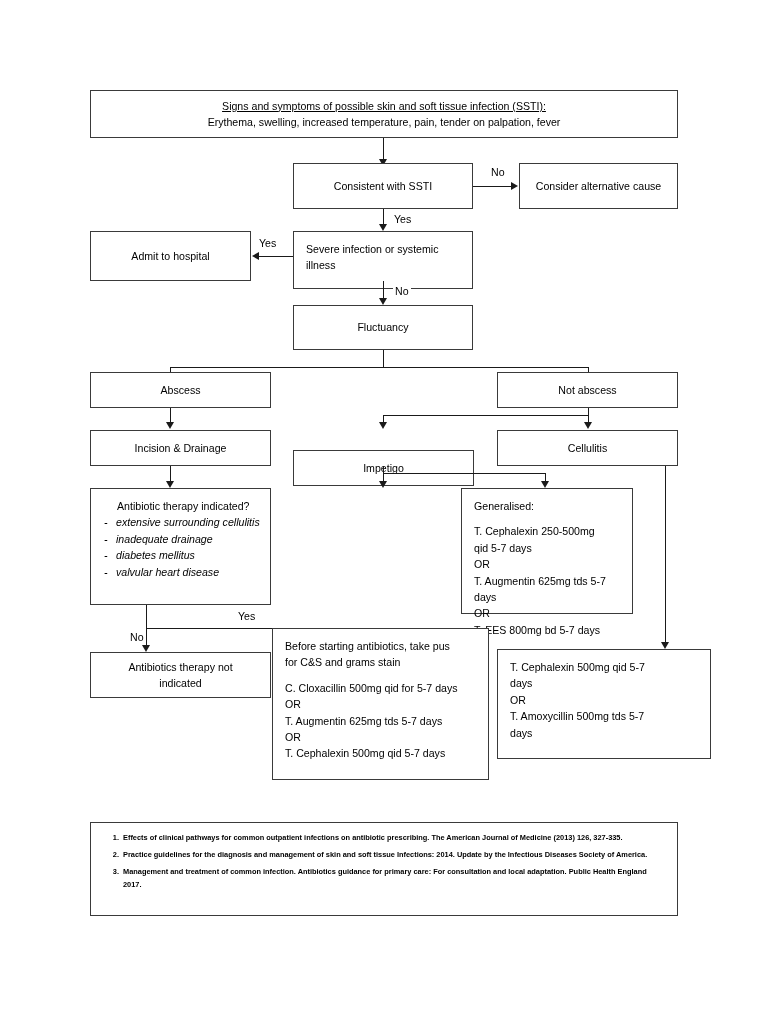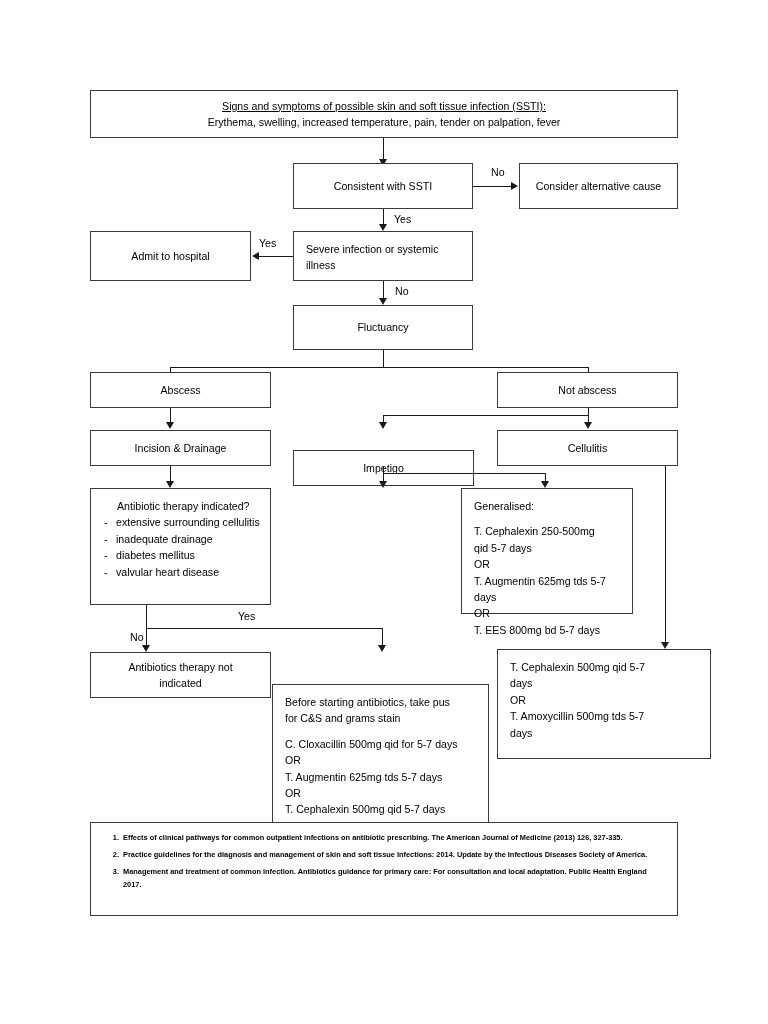--- a/index.html
+++ b/index.html
@@ -86,20 +86,21 @@
   }
   .bullets {
     margin: 0;
     padding: 0;
     list-style: none;
   }
   .bullets li {
     position: relative;
     padding-left: 13px;
     margin: 0;
+    font-style: italic;
   }
   .bullets li::before {
     content: "-";
     position: absolute;
     left: 1px;
     top: 0;
   }
   .hdr {
     display: block;
     margin-bottom: 9px;
@@ -156,21 +157,21 @@
   <div class="edge-label" style="left:489px; top:166px;">No</div>
 
   <div class="box center" style="left:519px; top:163px; width:159px; height:46px;">
     <span>Consider alternative cause</span>
   </div>
 
   <div class="line v" style="left:383px; top:209px; height:16px;"></div>
   <div class="arrow down" style="left:378.5px; top:224px;"></div>
   <div class="edge-label" style="left:392px; top:213px;">Yes</div>
 
-  <div class="box left" style="left:293px; top:231px; width:180px; height:50px;">
+  <div class="box left" style="left:293px; top:231px; width:180px; height:58px;">
     <span>Severe infection or systemic illness</span>
   </div>
 
   <div class="line h" style="left:259px; top:256px; width:34px;"></div>
   <div class="arrow left" style="left:252px; top:251.5px;"></div>
   <div class="edge-label" style="left:257px; top:237px;">Yes</div>
 
   <div class="box center" style="left:90px; top:231px; width:161px; height:50px;">
     <span>Admit to hospital</span>
   </div>
@@ -261,21 +262,21 @@
   <div class="line v" style="left:382px; top:628px; height:18px;"></div>
   <div class="arrow down" style="left:377.5px; top:645px;"></div>
   <div class="edge-label" style="left:236px; top:610px;">Yes</div>
   <div class="edge-label" style="left:128px; top:631px;">No</div>
 
   <div class="box centertop" style="left:90px; top:652px; width:181px; height:46px; flex-direction:column;">
     <span>Antibiotics therapy not</span>
     <span>indicated</span>
   </div>
 
-  <div class="box left" style="left:272px; top:684px; width:217px; height:152px;">
+  <div class="box left" style="left:272px; top:628px; width:217px; height:152px;">
     <span class="rx">Before starting antibiotics, take pus</span>
     <span class="hdr">for C&amp;S and grams stain</span>
     <span class="rx">C. Cloxacillin 500mg qid for 5-7 days</span>
     <span class="rx">OR</span>
     <span class="rx">T. Augmentin 625mg tds 5-7 days</span>
     <span class="rx">OR</span>
     <span class="rx">T. Cephalexin 500mg qid 5-7 days</span>
   </div>
 
   <div class="box left" style="left:497px; top:649px; width:214px; height:110px;">

